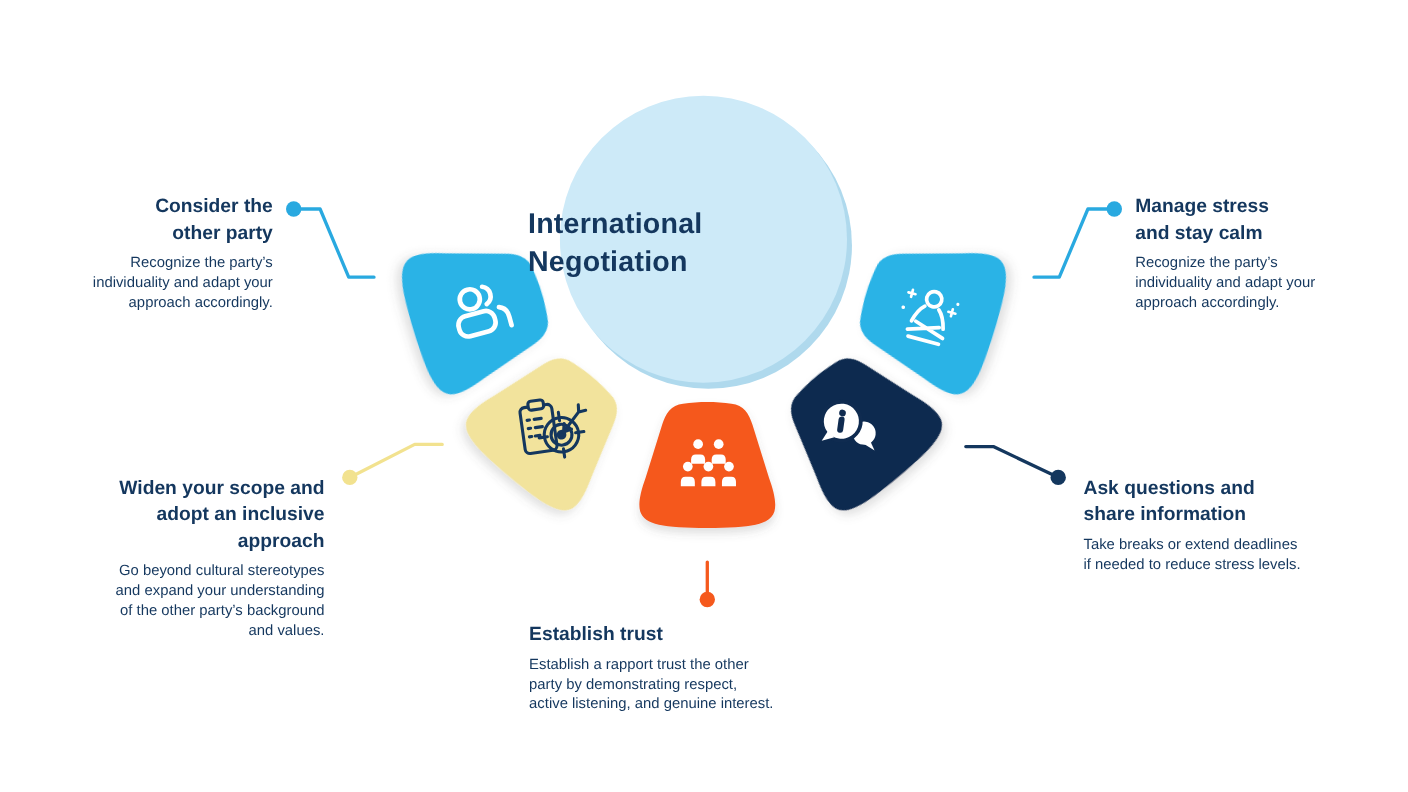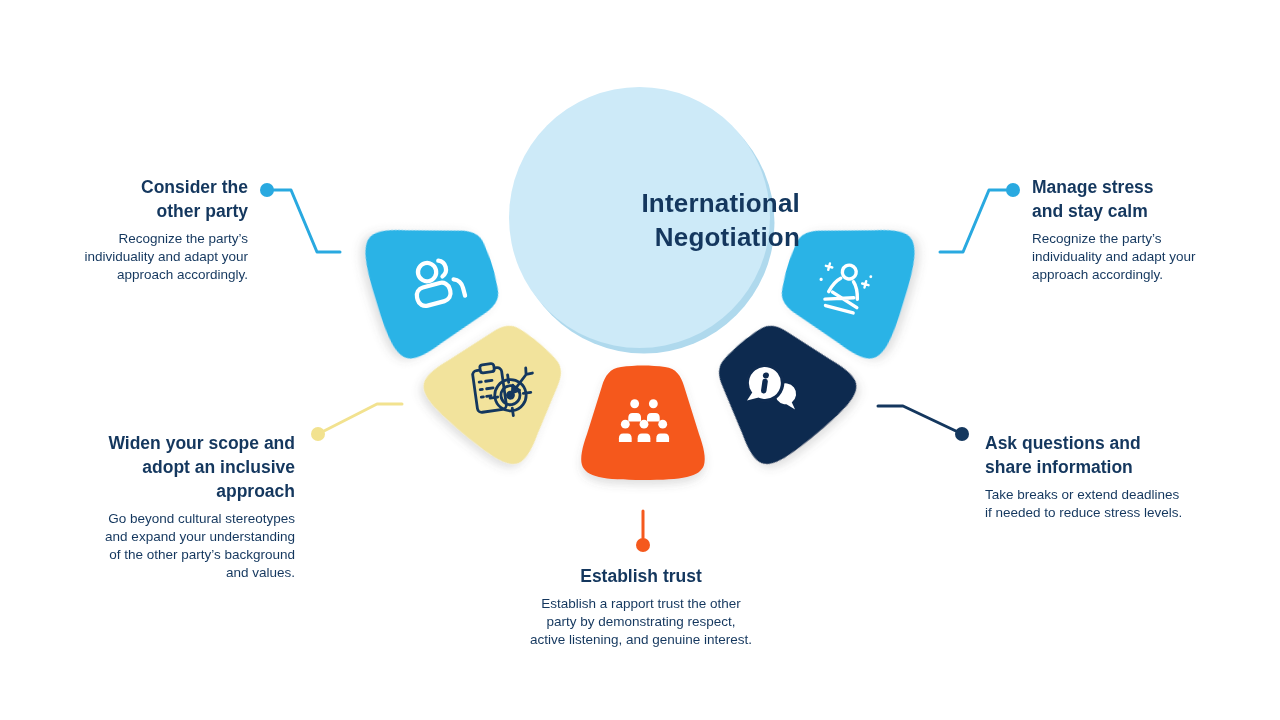--- a/index.html
+++ b/index.html
@@ -3,29 +3,29 @@
 <meta charset="utf-8">
 <style>
   html,body { margin:0; padding:0; background:#ffffff; }
   .canvas {
     position:relative; width:1280px; height:720px; background:#ffffff;
     font-family:"Liberation Sans", sans-serif; overflow:hidden;
   }
   .diagram-svg { position:absolute; left:0; top:0; }
   .center-title {
     position:absolute; left:480px; top:186px; width:320px;
-    text-align:right; font-size:26px; line-height:34px; font-weight:bold;
+    text-align:left; font-size:26px; line-height:34px; font-weight:bold;
     color:#14375E; white-space:pre-line; letter-spacing:0.2px;
   }
   .callout { position:absolute; color:#14375E; }
   .callout .t { font-weight:bold; font-size:17.5px; line-height:24px; white-space:pre-line; }
   .callout .b { font-size:13.5px; line-height:18px; margin-top:7px; white-space:pre-line; }
   .align-r { text-align:right; }
   .align-l { text-align:left; }
-  .align-c { text-align:center; }
+  .align-c { }
   #co-consider  { top:175px; right:1032px; width:300px; }
   #co-widen     { top:431px; right:985px;  width:320px; }
   #co-establish { top:564px; left:481px;   width:320px; }
   #co-manage    { top:175px; left:1032px;  width:300px; }
   #co-ask       { top:431px; left:985px;   width:300px; }
 </style>
 </head>
 <body>
 
 <div class="canvas">

